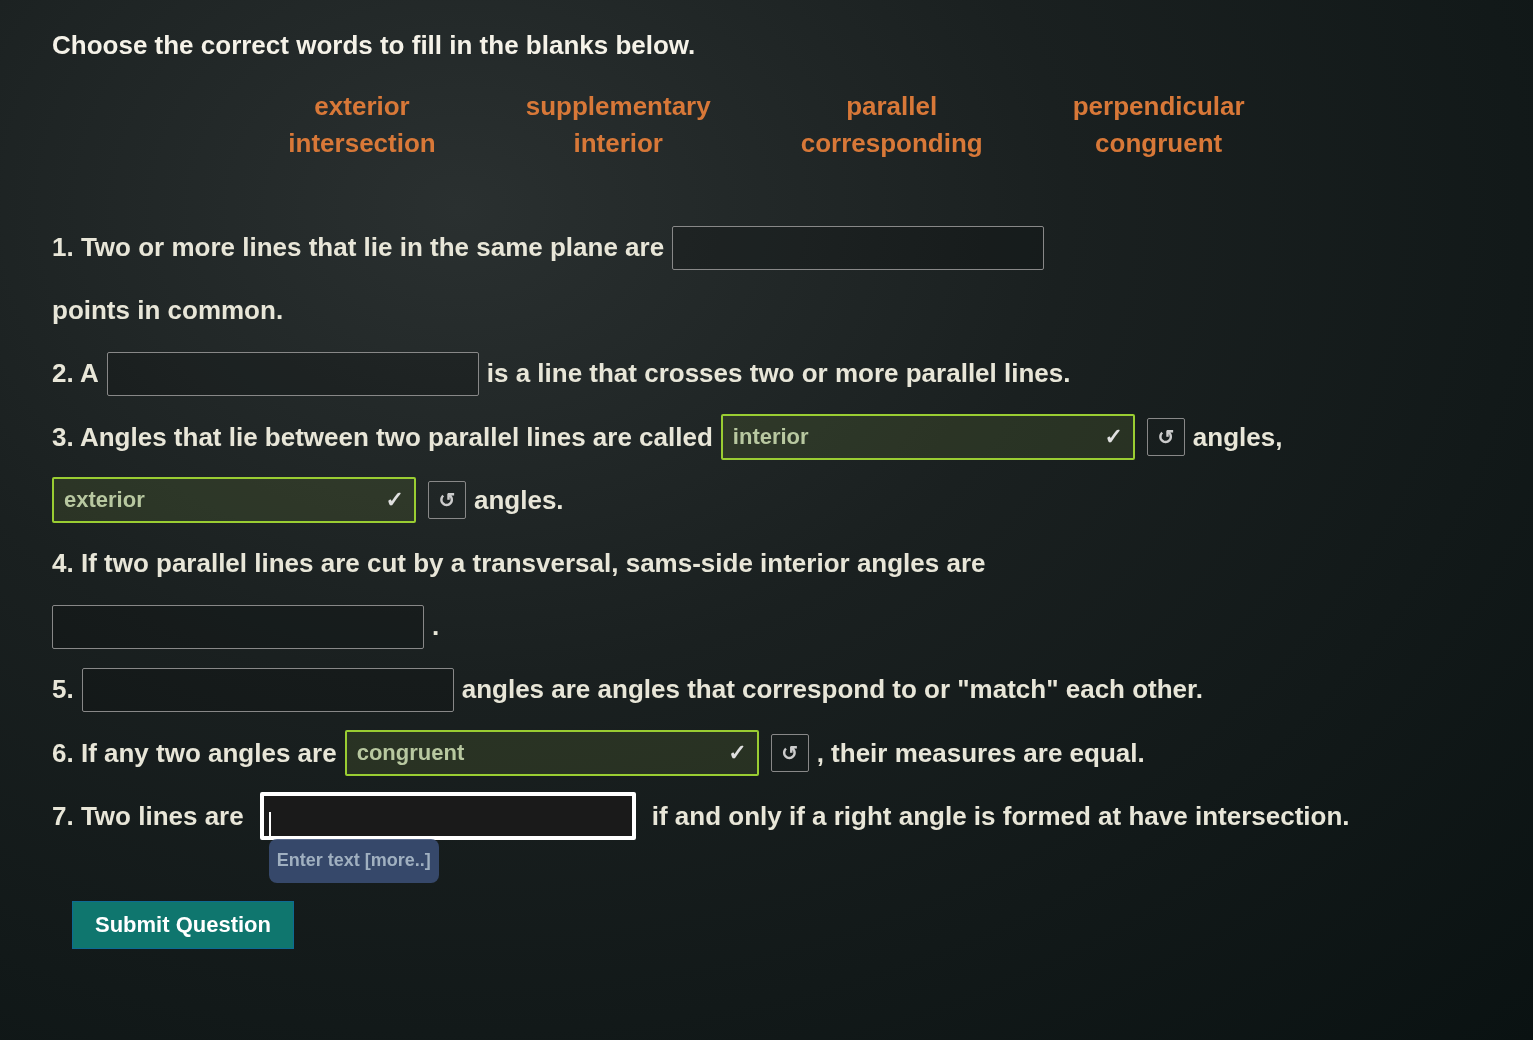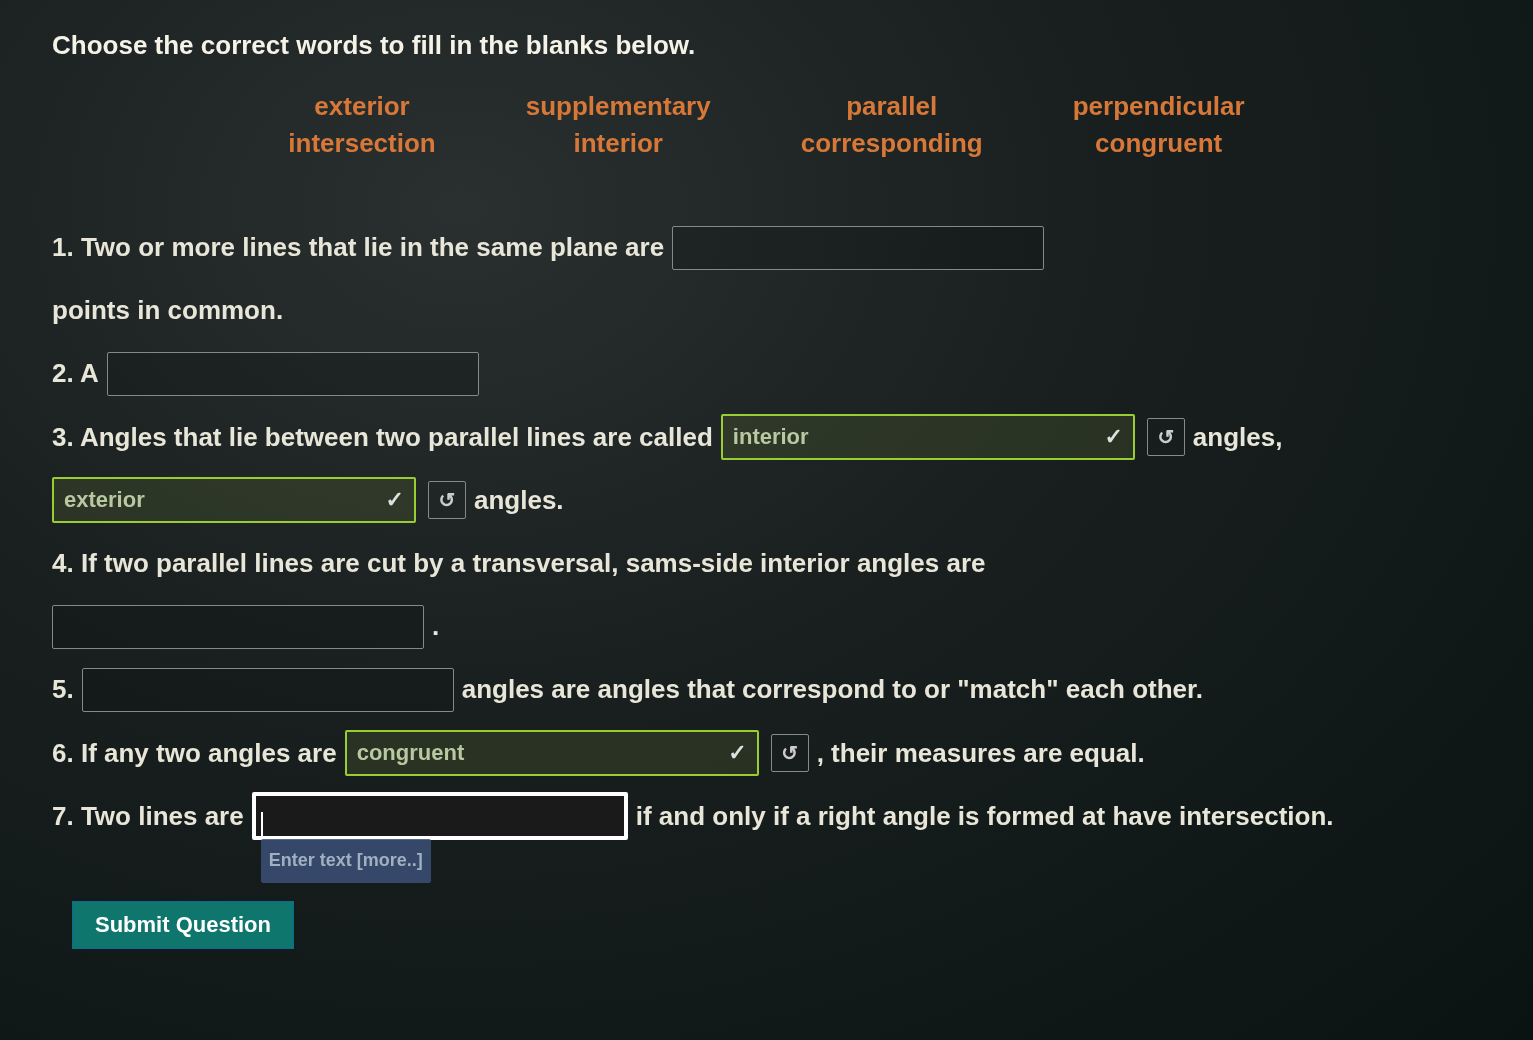--- a/index.html
+++ b/index.html
@@ -104,21 +104,21 @@
     vertical-align: middle;
   }
   .hint-text {
     position: absolute;
     left: 6px;
     top: 44px;
     background: rgba(60,80,120,0.85);
     color: #a0b0c0;
     font-size: 18px;
     padding: 2px 8px;
-    border-radius: 2px;
+    border-radius: 8px;
     white-space: nowrap;
   }
   .submit-btn {
     margin-top: 50px;
     margin-left: 20px;
     background: #0f766e;
     color: #fff;
     font-size: 22px;
     font-weight: 600;
     border: 1px solid #0d6b94;
@@ -160,20 +160,21 @@
       <span>1. Two or more lines that lie in the same plane are</span>
       <span class="blank"></span>
     </div>
     <div class="q-line">
       <span>points in common.</span>
     </div>
 
     <div class="q-line">
       <span>2. A</span>
       <span class="blank small"></span>
+      <span>is a line that crosses two or more parallel lines.</span>
     </div>
 
     <div class="q-line">
       <span>3. Angles that lie between two parallel lines are called</span>
       <span class="blank correct">
         <span>interior</span>
         <span class="check">✓</span>
       </span>
       <span class="retry-box">↺</span>
       <span>angles,</span>
@@ -205,21 +206,21 @@
     <div class="q-line">
       <span>6. If any two angles are</span>
       <span class="blank correct">
         <span>congruent</span>
         <span class="check">✓</span>
       </span>
       <span class="retry-box">↺</span>
       <span>, their measures are equal.</span>
     </div>
 
-    <div class="q-line" style="position:relative;">
+    <div class="q-line" style="position:relative;gap:16px;">
       <span>7. Two lines are</span>
       <span class="blank focused">
         <span class="cursor-bar"></span>
         <span class="hint-text">Enter text [more..]</span>
       </span>
       <span>if and only if a right angle is formed at have intersection.</span>
     </div>
 
   </div>
 

